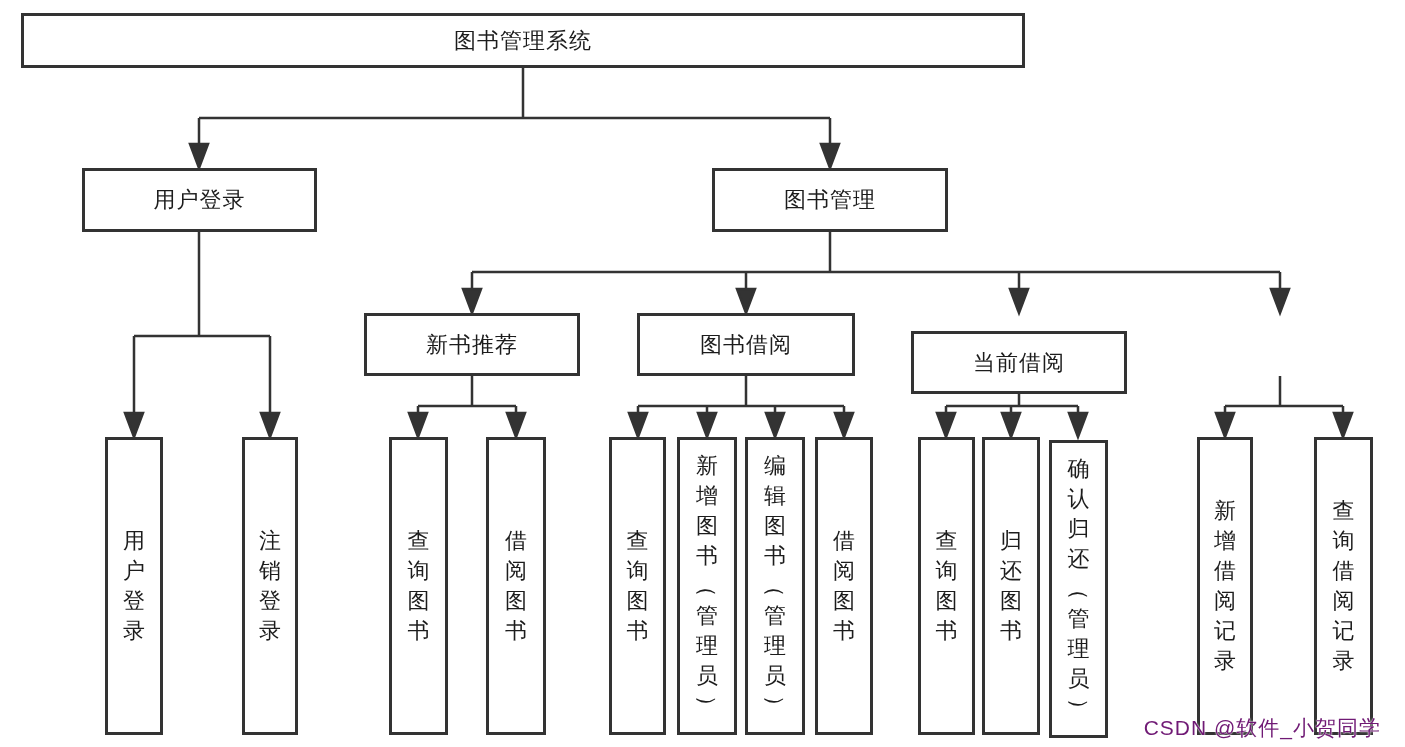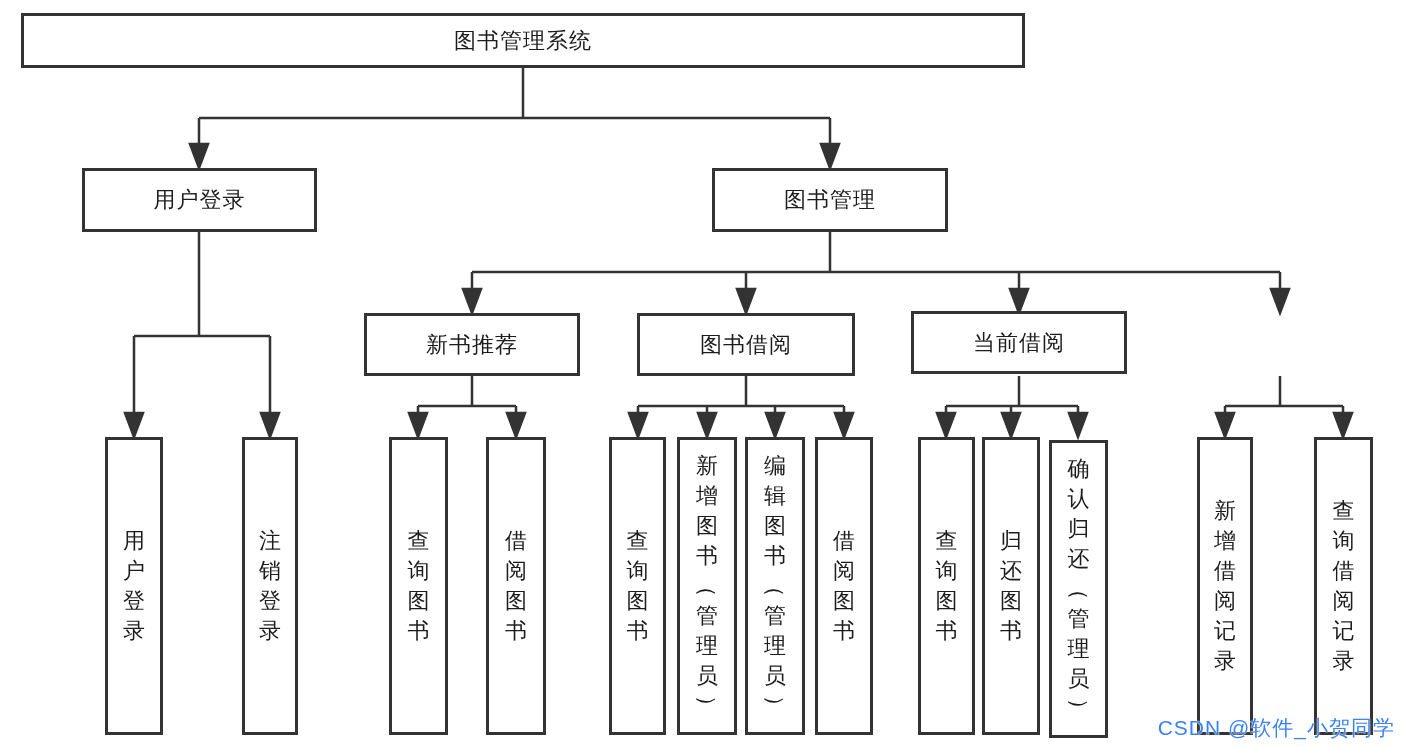--- a/index.html
+++ b/index.html
@@ -11,22 +11,22 @@
   .box{
     position:absolute;background:#ffffff;border:3px solid #333333;box-sizing:border-box;
     display:flex;align-items:center;justify-content:center;z-index:2;
   }
   .hlabel{font-size:22px;letter-spacing:1px;white-space:nowrap;}
   .leaf{top:437px;height:298px;}
   .v{display:flex;flex-direction:column;align-items:center;justify-content:center;}
   .v .ch{display:block;height:30px;line-height:30px;font-size:22px;text-align:center;}
   .v .ch.rot{transform:rotate(90deg);}
   #watermark{
-    position:absolute;right:10px;top:714px;z-index:3;font-size:21px;letter-spacing:1px;
-    color:#3b82f6;text-shadow:0 0 2px #ffffff,0 0 1px #ffffff;white-space:nowrap;
+    position:absolute;right:24px;top:714px;z-index:3;font-size:21px;letter-spacing:1px;
+    color:#701a75;text-shadow:0 0 2px #ffffff,0 0 1px #ffffff;white-space:nowrap;
   }
 </style>
 </head>
 <body>
 
 <div id="stage">
 
   <svg id="connectors" width="1405" height="747" viewBox="0 0 1405 747">
 
     <g stroke="#333333" stroke-width="2.5" fill="#333333">
@@ -87,21 +87,21 @@
   <div class="box" style="left:82px;top:168px;width:235px;height:64px">
     <span class="hlabel">用户登录</span>
   </div>
 
   <div class="box" style="left:637px;top:313px;width:218px;height:63px">
     <span class="hlabel">图书借阅</span>
   </div>
   <div class="box" style="left:364px;top:313px;width:216px;height:63px">
     <span class="hlabel">新书推荐</span>
   </div>
-  <div class="box" style="left:911px;top:311px;width:216px;height:63px">
+  <div class="box" style="left:911px;top:331px;width:216px;height:63px">
     <span class="hlabel">当前借阅</span>
   </div>
 
   <div class="box leaf" style="left:105px;width:58px">
     <span class="v">
         <span class="ch">用</span>
         <span class="ch">户</span>
         <span class="ch">登</span>
         <span class="ch">录</span>
       </span>

